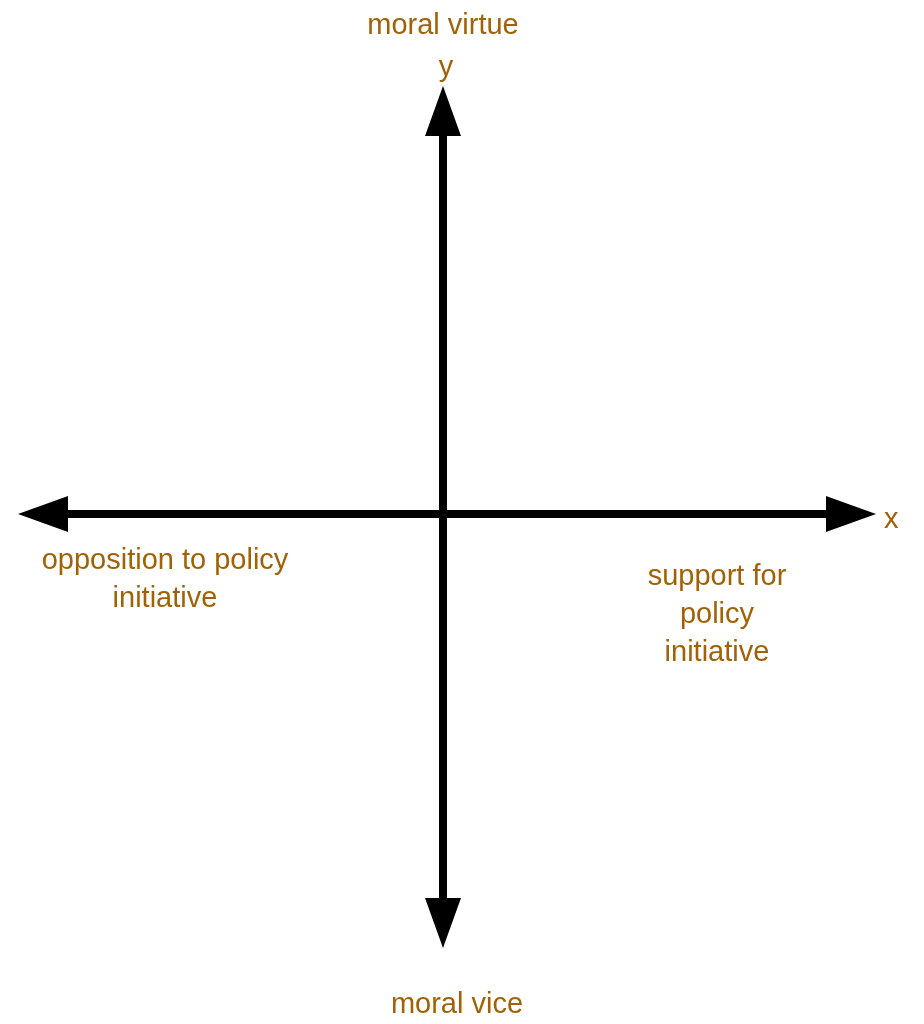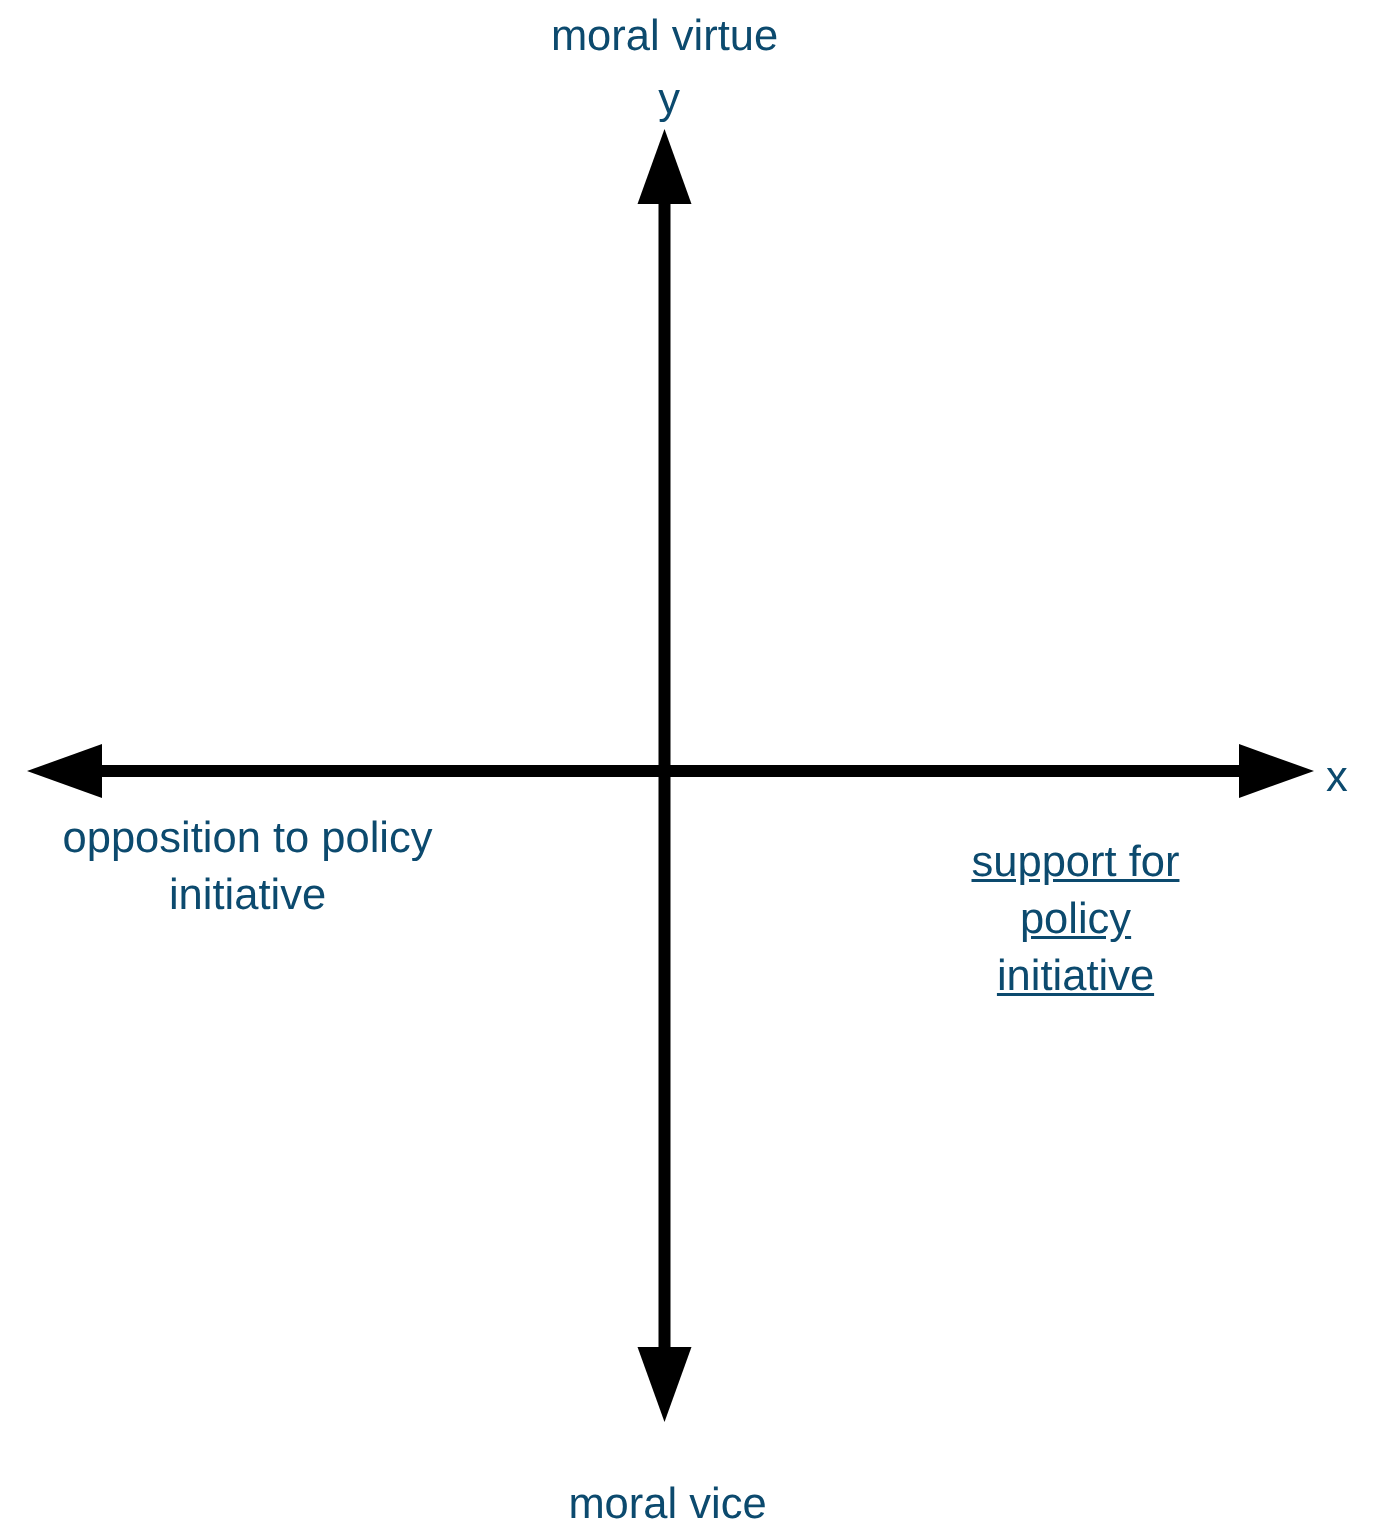--- a/index.html
+++ b/index.html
@@ -18,21 +18,21 @@
   }
   .axes-svg {
     position: absolute;
     left: 0;
     top: 0;
   }
   .label {
     position: absolute;
     font-size: 29px;
     line-height: 38px;
-    color: #0c4a6e;
+    color: #a16207;
     text-align: center;
     white-space: pre-line;
   }
   .label.center-x {
     transform: translateX(-50%);
   }
 </style>
 </head>
 <body>
 
@@ -55,18 +55,18 @@
 
   <div class="label center-x" style="left:443px; top:5px;">moral virtue</div>
 
   <div class="label center-x" style="left:446px; top:47px;">y</div>
 
   <div class="label" style="left:884px; top:499px;">x</div>
 
   <div class="label center-x" style="left:165px; top:540px;">opposition to policy
 initiative</div>
 
-  <div class="label center-x" style="left:717px; top:556px;text-decoration:underline;">support for policy
+  <div class="label center-x" style="left:717px; top:556px;">support for policy
 initiative</div>
 
-  <div class="label center-x" style="left:445px; top:984px;">moral vice</div>
+  <div class="label center-x" style="left:457px; top:984px;">moral vice</div>
 
 </div>
 
 </body></html>

